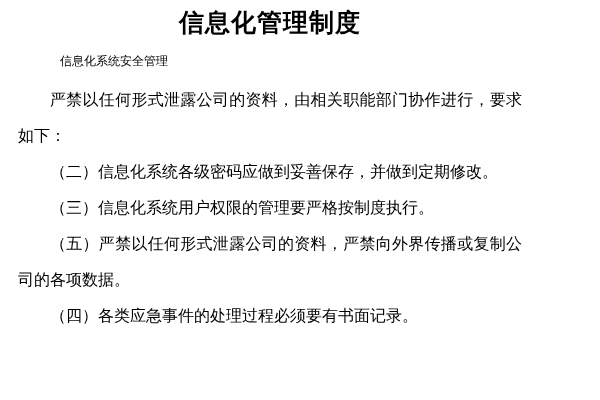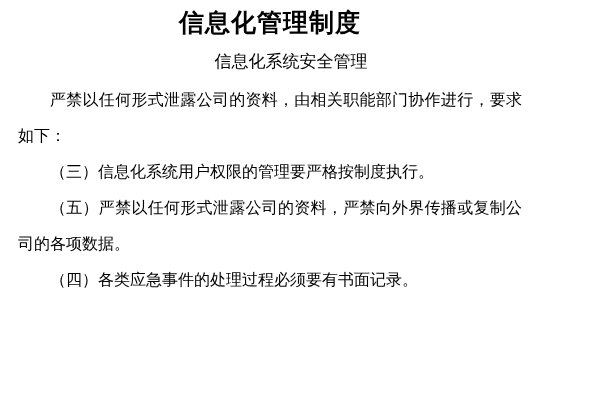--- a/index.html
+++ b/index.html
@@ -27,26 +27,25 @@
     font-family: "DejaVu Serif", "Liberation Serif", serif;
     font-size: 25px;
     font-weight: 700;
     letter-spacing: 1px;
     line-height: 34px;
     margin: 2px 0 6px 0;
     white-space: nowrap;
   }
   .section-heading {
     font-family: "DejaVu Serif", "Liberation Serif", serif;
-    font-size: 17px;
+    font-size: 12px;
     font-weight: 400;
     line-height: 30px;
     margin: 4px 0 2px 0;
     padding-left: 42px;
-    text-align: center;
   }
   .para {
     font-family: "DejaVu Serif", "Liberation Serif", serif;
     font-size: 16px;
     line-height: 36px;
     margin: 0;
     text-align: justify;
     text-justify: inter-ideograph;
     text-indent: 2em;
   }
@@ -70,17 +69,18 @@
 <body>
 
 <div class="page">
 
   <h1 class="doc-title">信息化管理制度</h1>
 
   <div class="section-heading">信息化系统安全管理</div>
 
   <p class="para first">严禁以任何形式泄露公司的资料，由相关职能部门协作进行，要求如下：</p>
 
+  <p class="list-item">（二）信息化系统各级密码应做到妥善保存，并做到定期修改。</p>
   <p class="list-item">（三）信息化系统用户权限的管理要严格按制度执行。</p>
   <p class="list-item wrap">（五）严禁以任何形式泄露公司的资料，严禁向外界传播或复制公司的各项数据。</p>
   <p class="list-item">（四）各类应急事件的处理过程必须要有书面记录。</p>
 
 </div>
 
 </body></html>

